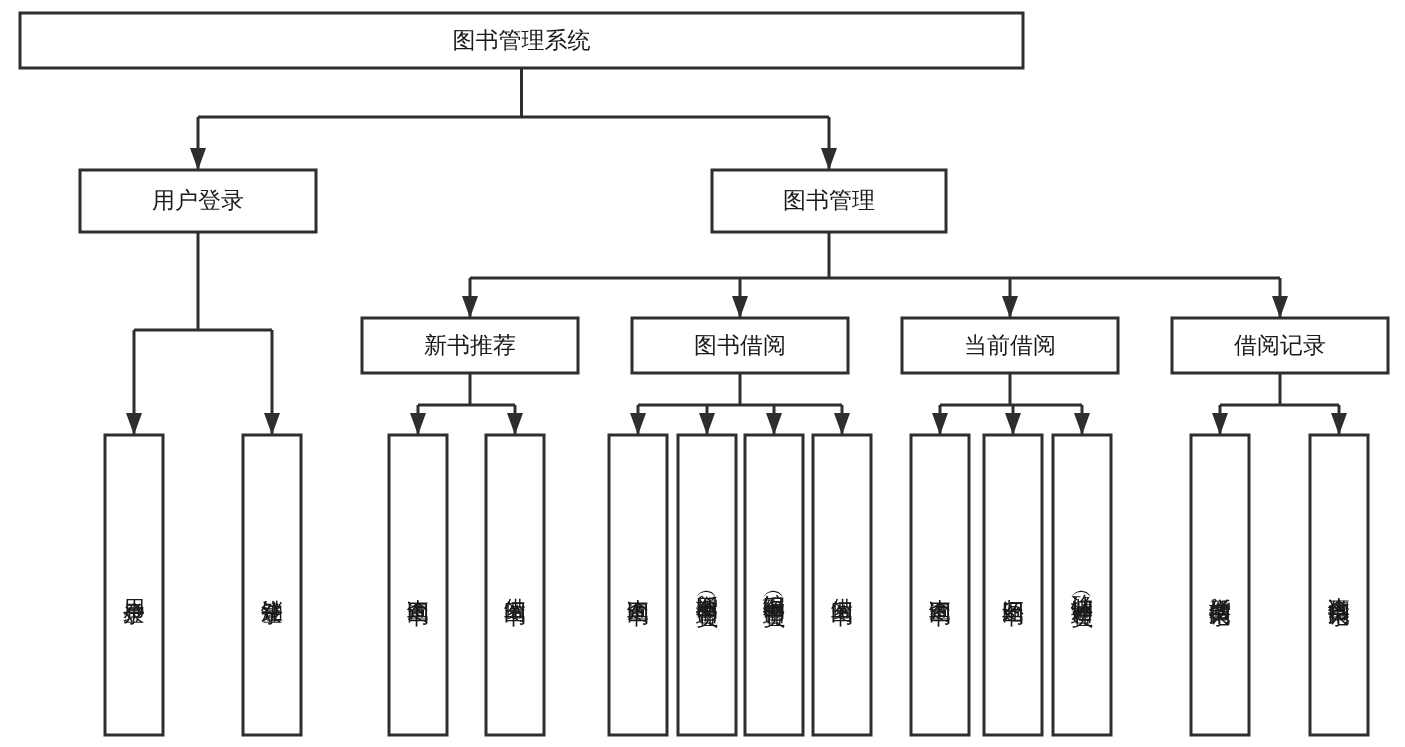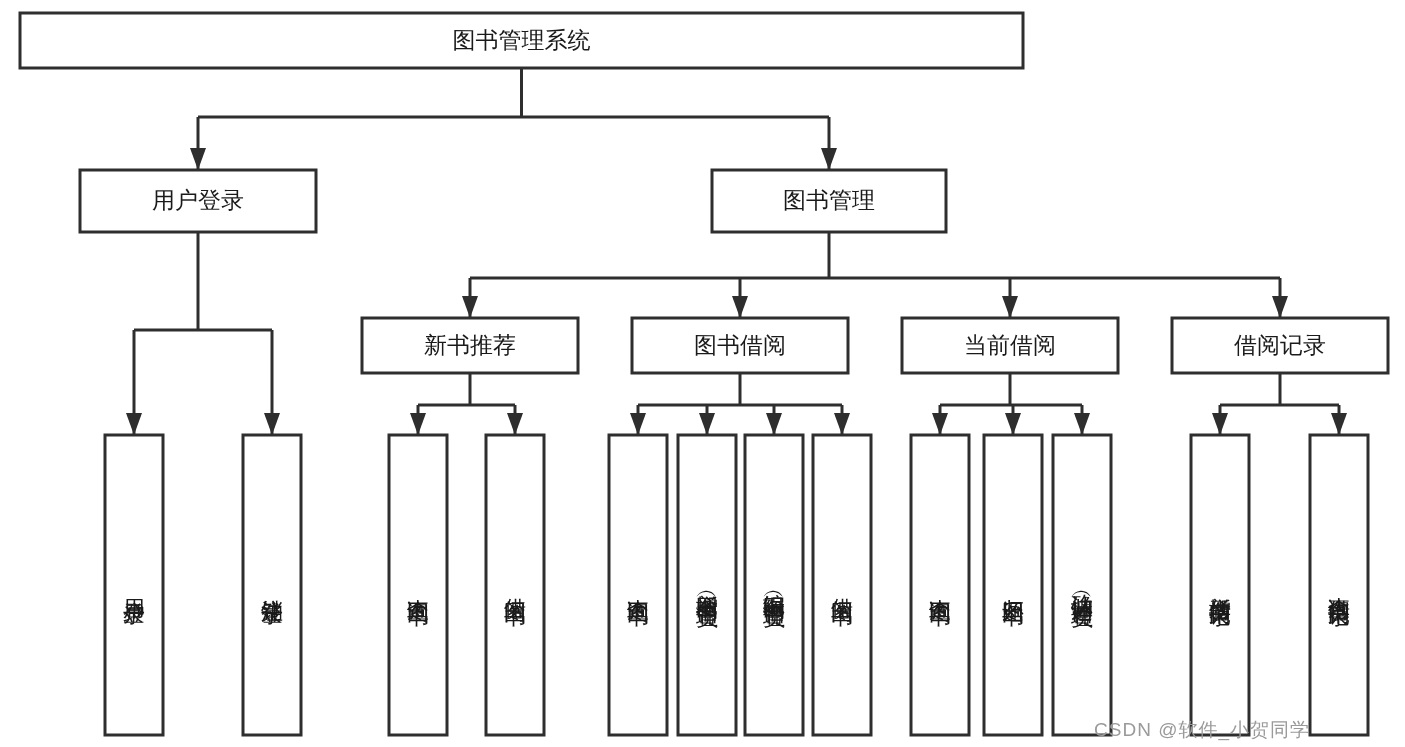--- a/index.html
+++ b/index.html
@@ -170,14 +170,13 @@
       <div class="leaf-label-box" style="left: 678px; top: 435px; width: 58px; height: 300px;">新增图书（管理员）</div>
       <div class="leaf-label-box" style="left: 745px; top: 435px; width: 58px; height: 300px;">编辑图书（管理员）</div>
       <div class="leaf-label-box" style="left: 813px; top: 435px; width: 58px; height: 300px;">借阅图书</div>
       <div class="leaf-label-box" style="left: 911px; top: 435px; width: 58px; height: 300px;">查询图书</div>
       <div class="leaf-label-box" style="left: 984px; top: 435px; width: 58px; height: 300px;">归还图书</div>
       <div class="leaf-label-box" style="left: 1053px; top: 435px; width: 58px; height: 300px;">确认归还（管理员）</div>
       <div class="leaf-label-box" style="left: 1191px; top: 435px; width: 58px; height: 300px;">新增借阅记录</div>
       <div class="leaf-label-box" style="left: 1310px; top: 435px; width: 58px; height: 300px;">查询借阅记录</div>
     </div>
 
-  <div class="watermark">CSDN @软件_小贺同学</div>
 </div>
 
 </body></html>

